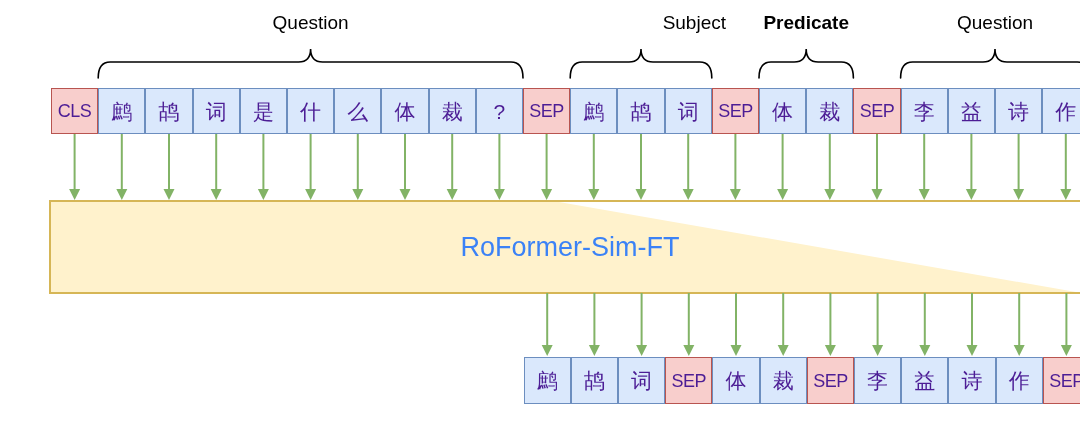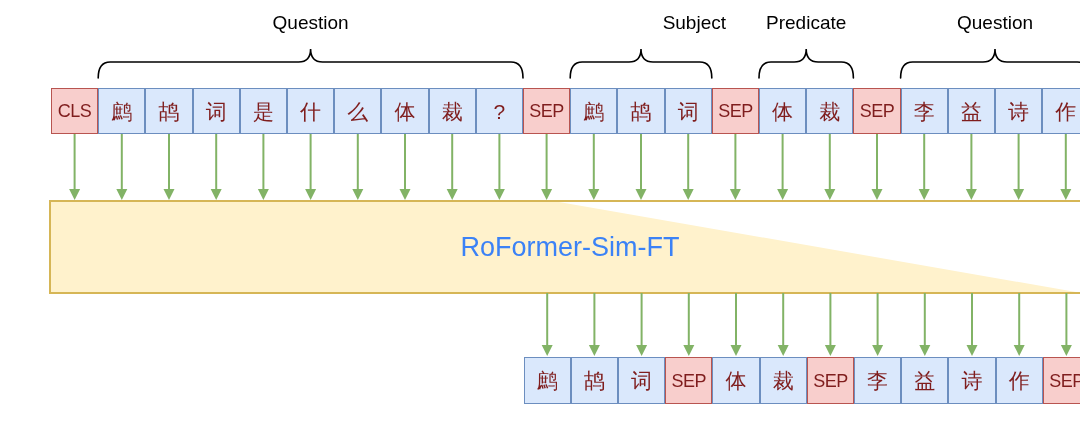--- a/index.html
+++ b/index.html
@@ -13,21 +13,21 @@
     margin-left: 32px;
   }
   #svg-layer { position: absolute; left: 0; top: 0; }
   .token {
     position: absolute;
     box-sizing: border-box;
     border: 1px solid;
     display: flex;
     align-items: center;
     justify-content: center;
-    color: #7f1d1d;
+    color: #4c1d95;
     font-size: 21px;
     line-height: 1;
   }
   .token.special {
     font-size: 18px;
     letter-spacing: -0.5px;
   }
   .seg-label {
     position: absolute;
     top: 12px;
@@ -125,21 +125,21 @@
       <line x1="1034.4" y1="293" x2="1034.4" y2="345" stroke="#82B366" stroke-width="2"></line>
       <polygon points="1028.9,345 1039.9,345 1034.4,356" fill="#82B366"></polygon>
       <path d="M 66.2 78 Q 66.2 62 78.2 62 L 266.6 62 Q 278.6 62 278.6 49 Q 278.6 62 290.6 62 L 479 62 Q 491 62 491 78" fill="none" stroke="#000000" stroke-width="1.6" stroke-linecap="round"></path>
       <path d="M 538.2 78 Q 538.2 62 550.2 62 L 597 62 Q 609 62 609 49 Q 609 62 621 62 L 667.8000000000001 62 Q 679.8000000000001 62 679.8000000000001 78" fill="none" stroke="#000000" stroke-width="1.6" stroke-linecap="round"></path>
       <path d="M 727 78 Q 727 62 739 62 L 762.2 62 Q 774.2 62 774.2 49 Q 774.2 62 786.2 62 L 809.4000000000001 62 Q 821.4000000000001 62 821.4000000000001 78" fill="none" stroke="#000000" stroke-width="1.6" stroke-linecap="round"></path>
       <path d="M 868.6 78 Q 868.6 62 880.6 62 L 951 62 Q 963 62 963 49 Q 963 62 975 62 L 1045.4 62 Q 1057.4 62 1057.4 78" fill="none" stroke="#000000" stroke-width="1.6" stroke-linecap="round"></path>
     </svg>
   <div id="labels-layer">
       <div class="seg-label" style="left: 193.6px;">Question</div>
       <div class="seg-label" style="left: 524px; text-align: right;">Subject</div>
-      <div class="seg-label" style="left: 689.2px;">Predicate</div>
+      <div class="seg-label" style="left: 689.2px; font-weight: bold;">Predicate</div>
       <div class="seg-label" style="left: 878px;">Question</div>
     </div>
   <div id="input-row">
       <div class="token special" style="left: 19px; top: 88px; width: 47.2px; height: 46px; background: rgb(248, 206, 204); border-color: rgb(184, 84, 80);">CLS</div>
       <div class="token" style="left: 66.2px; top: 88px; width: 47.2px; height: 46px; background: rgb(218, 232, 252); border-color: rgb(108, 142, 191);">鹧</div>
       <div class="token" style="left: 113.4px; top: 88px; width: 47.2px; height: 46px; background: rgb(218, 232, 252); border-color: rgb(108, 142, 191);">鸪</div>
       <div class="token" style="left: 160.6px; top: 88px; width: 47.2px; height: 46px; background: rgb(218, 232, 252); border-color: rgb(108, 142, 191);">词</div>
       <div class="token" style="left: 207.8px; top: 88px; width: 47.2px; height: 46px; background: rgb(218, 232, 252); border-color: rgb(108, 142, 191);">是</div>
       <div class="token" style="left: 255px; top: 88px; width: 47.2px; height: 46px; background: rgb(218, 232, 252); border-color: rgb(108, 142, 191);">什</div>
       <div class="token" style="left: 302.2px; top: 88px; width: 47.2px; height: 46px; background: rgb(218, 232, 252); border-color: rgb(108, 142, 191);">么</div>

